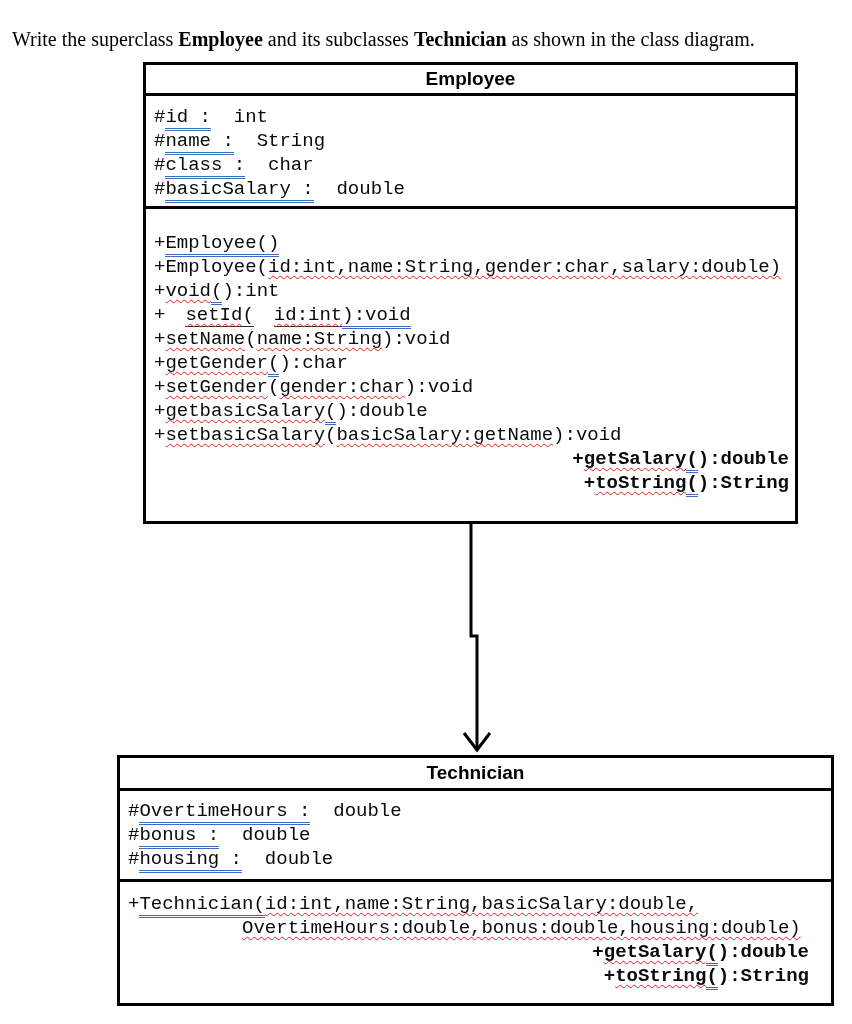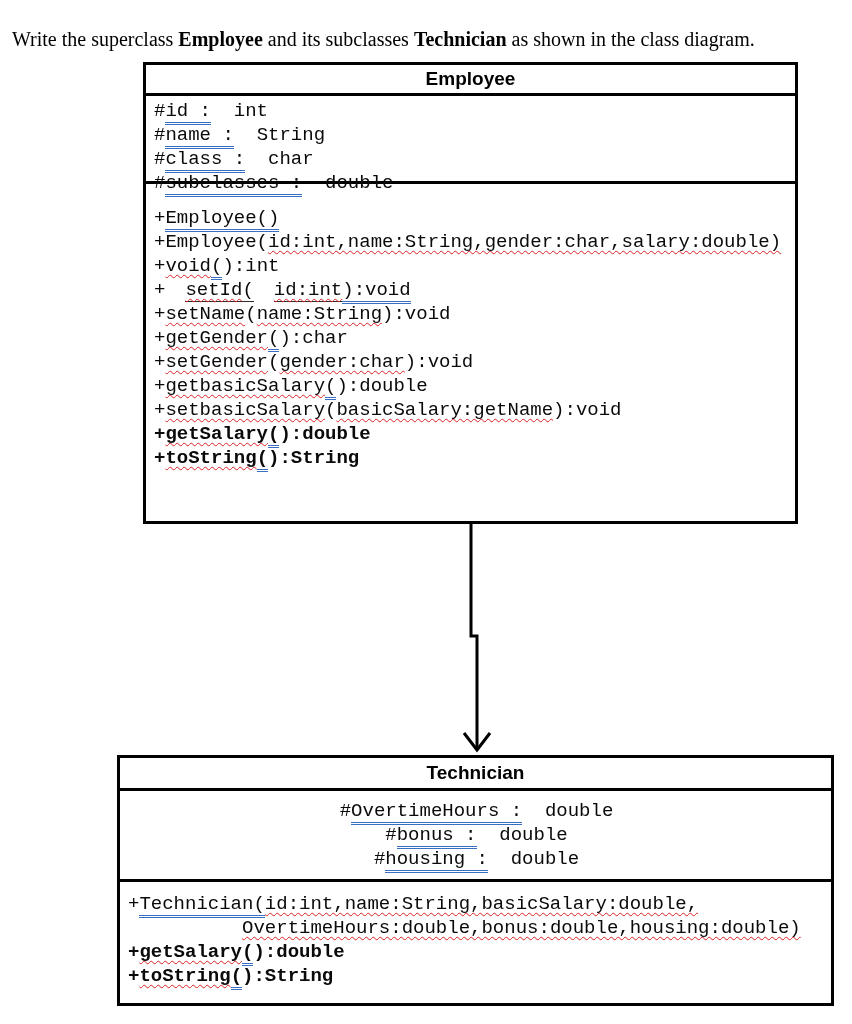--- a/index.html
+++ b/index.html
@@ -42,21 +42,21 @@
     box-sizing:border-box;
   }
   .section:last-child{border-bottom:none;}
   .code-line{
     white-space:pre;
     font-family:"Liberation Mono", monospace;
     font-size:19px;
     line-height:24px;
     color:#0a0a0a;
   }
-  .code-line.bold{font-weight:bold;}
+  .code-line.bold{font-weight:bold;text-align:right;}
   .u-red{
     text-decoration:underline;
     text-decoration-style:wavy;
     text-decoration-color:var(--red);
     text-decoration-thickness:1px;
     text-decoration-skip-ink:none;
     text-underline-offset:3px;
   }
   .u-blue{
     border-bottom:3px double var(--blue);
@@ -71,45 +71,45 @@
     text-decoration-color:var(--red);
     text-decoration-thickness:1px;
     text-decoration-skip-ink:none;
     text-underline-offset:3px;
     margin-left:20px;
   }
 
   
   .employee-box{left:143px;top:62px;width:655px;height:462px;}
   .employee-box .class-header{height:28px;line-height:28px;}
-  .employee-box .attrs{height:88px;padding:3px 6px 0 8px;}
+  .employee-box .attrs{height:113px;padding:9px 6px 0 8px;}
   .employee-box .methods{padding:22px 6px 0 8px;border-bottom:none;}
 
   
   .technician-box{left:117px;top:755px;width:717px;height:251px;}
   .technician-box .class-header{height:30px;line-height:30px;}
-  .technician-box .attrs{height:91px;padding:8px 6px 0 8px;text-align:center;}
+  .technician-box .attrs{height:91px;padding:8px 6px 0 8px;}
   .technician-box .methods{padding:10px 22px 0 8px;border-bottom:none;}
 
   .arrow-svg{position:absolute;left:450px;top:524px;}
 </style>
 </head>
 <body>
 
 <div class="page">
 
   <p class="instruction"><span>Write the superclass </span><span class="b">Employee</span><span> and its subclasses </span><span class="b">Technician</span><span> as shown in the class diagram.</span></p>
 
   <div class="class-box employee-box">
     <div class="class-header">Employee</div>
     <div class="section attrs">
         <div class="code-line"><span>#</span><span class="u-blue">id :</span><span>  int</span></div>
         <div class="code-line"><span>#</span><span class="u-blue">name :</span><span>  String</span></div>
         <div class="code-line"><span>#</span><span class="u-blue">class :</span><span>  char</span></div>
-        <div class="code-line"><span>#</span><span class="u-blue">subclasses :</span><span>  double</span></div>
+        <div class="code-line"><span>#</span><span class="u-blue">basicSalary :</span><span>  double</span></div>
       </div>
     <div class="section methods">
         <div class="code-line"><span>+</span><span class="u-blue">Employee()</span></div>
         <div class="code-line"><span>+Employee(</span><span class="u-red">id:int,name:String,gender:char,salary:double)</span></div>
         <div class="code-line"><span>+</span><span class="u-red">void</span><span class="u-blue">(</span><span>):int</span></div>
         <div class="code-line"><span>+</span><span class="u-solid-red">setId</span><span class="u-solid">(</span><span class="u-solid-red">id:int</span><span class="u-blue">):void</span></div>
         <div class="code-line"><span>+</span><span class="u-red">setName</span><span>(</span><span class="u-red">name:String</span><span>):void</span></div>
         <div class="code-line"><span>+</span><span class="u-red">getGender</span><span class="u-blue">(</span><span>):char</span></div>
         <div class="code-line"><span>+</span><span class="u-red">setGender</span><span>(</span><span class="u-red">gender:char</span><span>):void</span></div>
         <div class="code-line"><span>+</span><span class="u-red">getbasicSalary</span><span class="u-blue">(</span><span>):double</span></div>

